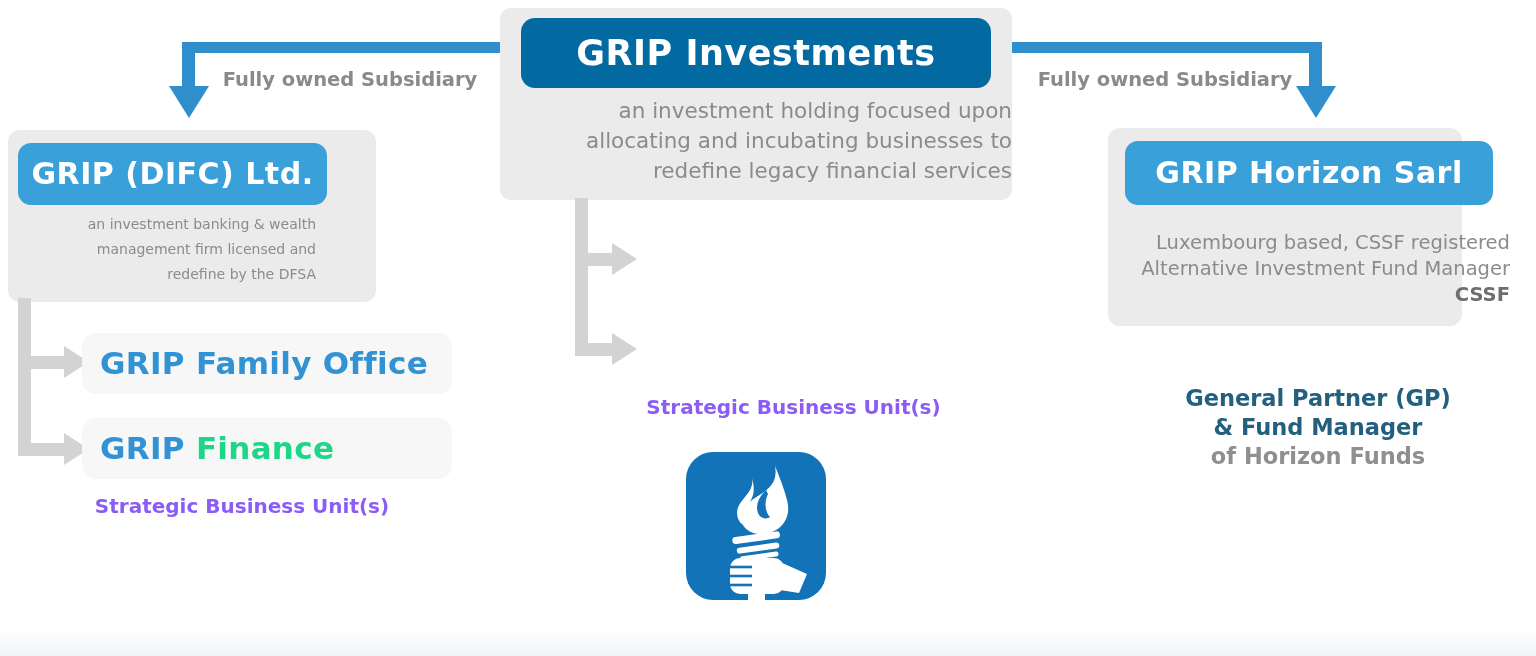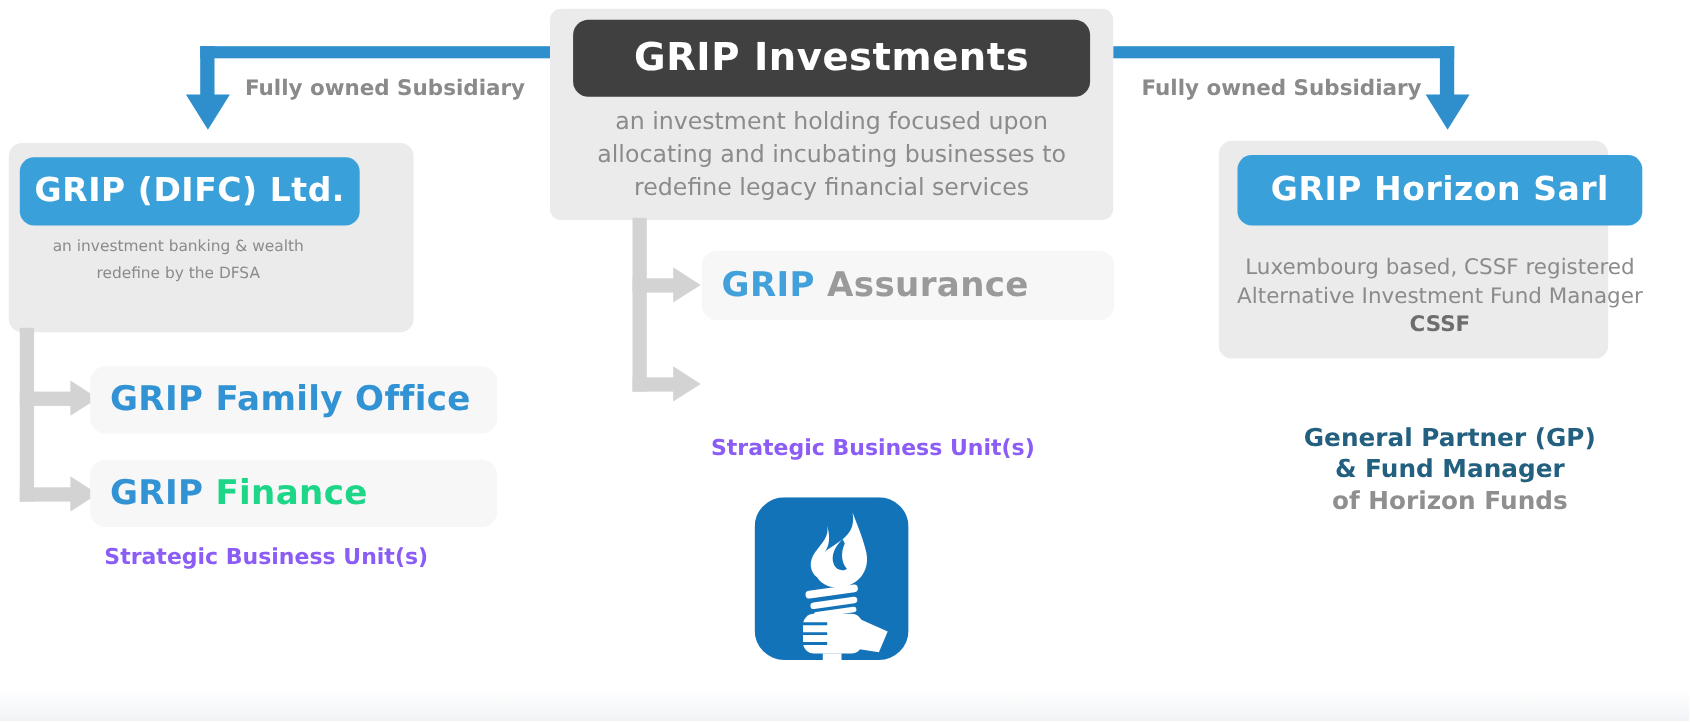--- a/index.html
+++ b/index.html
@@ -11,25 +11,25 @@
   
   .panel { position:absolute; background:#ebebeb; border-radius:12px; }
   #root-panel  { left:500px;  top:8px;   width:512px; height:192px; border-radius:10px; }
   #left-panel  { left:8px;    top:130px; width:368px; height:172px; }
   #right-panel { left:1108px; top:128px; width:354px; height:198px; }
   
   .bluebox {
     position:absolute; color:#ffffff; font-weight:700; text-align:center;
     border-radius:14px; letter-spacing:0.5px; white-space:nowrap;
   }
-  #root-title  { left:21px; top:10px; width:470px; height:70px; line-height:70px; font-size:35px; background:#404040; }
+  #root-title  { left:21px; top:10px; width:470px; height:70px; line-height:70px; font-size:35px; background:#0369a1; }
   #left-title  { left:10px; top:13px; width:309px; height:62px; line-height:62px; font-size:30px; background:#3aa0d9; border-radius:13px; }
   #right-title { left:17px; top:13px; width:368px; height:64px; line-height:64px; font-size:30px; background:#3aa0d9; border-radius:13px; }
   
-  .desc { position:absolute; text-align:center; color:#8b8b8b; }
+  .desc { position:absolute; text-align:right; color:#8b8b8b; }
   #root-desc  { left:0; top:88px;  width:512px; font-size:21.5px; line-height:30px; }
   #left-desc  { left:0; top:82px;  width:308px; font-size:14px;   line-height:25px; }
   #right-desc { left:0; top:102px; width:402px; font-size:19.5px; line-height:26px; }
   .desc-bold { font-weight:700; color:#6e6e6e; }
   
   .bbar { position:absolute; background:#2e8fcc; }
   #edge-left-h  { left:182px;  top:42px; width:318px; height:11px; }
   #edge-left-v  { left:182px;  top:42px; width:13px;  height:46px; }
   #edge-right-h { left:1012px; top:42px; width:310px; height:11px; }
   #edge-right-v { left:1309px; top:42px; width:13px;  height:46px; }
@@ -118,20 +118,21 @@
       <div>an investment holding focused upon</div>
       <div>allocating and incubating businesses to</div>
       <div>redefine legacy financial services</div>
     </div>
   </div>
 
   <div class="panel" id="left-panel">
     <div class="bluebox" id="left-title">GRIP (DIFC) Ltd.</div>
     <div class="desc" id="left-desc">
       <div>an investment banking &amp; wealth</div>
+      <div>management firm licensed and</div>
       <div>redefine by the DFSA</div>
     </div>
   </div>
 
   <div class="panel" id="right-panel">
     <div class="bluebox" id="right-title">GRIP Horizon Sarl</div>
     <div class="desc" id="right-desc">
       <div>Luxembourg based, CSSF registered</div>
       <div>Alternative Investment Fund Manager</div>
       <div class="desc-bold">CSSF</div>
@@ -153,24 +154,20 @@
   <div class="pill" id="pill-family">
     <span class="c-blue">GRIP</span>
     <span class="c-blue">Family Office</span>
   </div>
   <div class="pill" id="pill-finance">
     <span class="c-blue">GRIP</span>
     <span class="c-green">Finance</span>
   </div>
   <div class="caption" id="left-caption">Strategic Business Unit(s)</div>
 
-  <div class="pill" id="pill-assurance">
-    <span class="c-grip">GRIP</span>
-    <span class="c-gray">Assurance</span>
-  </div>
   <div class="caption" id="center-caption">Strategic Business Unit(s)</div>
 
   <div id="role">
     <div class="role-navy">General Partner (GP)</div>
     <div class="role-navy">&amp; Fund Manager</div>
     <div class="role-gray">of Horizon Funds</div>
   </div>
 
   <div id="logo">
     <svg width="140" height="148" viewBox="0 0 140 148" xmlns="http://www.w3.org/2000/svg">

